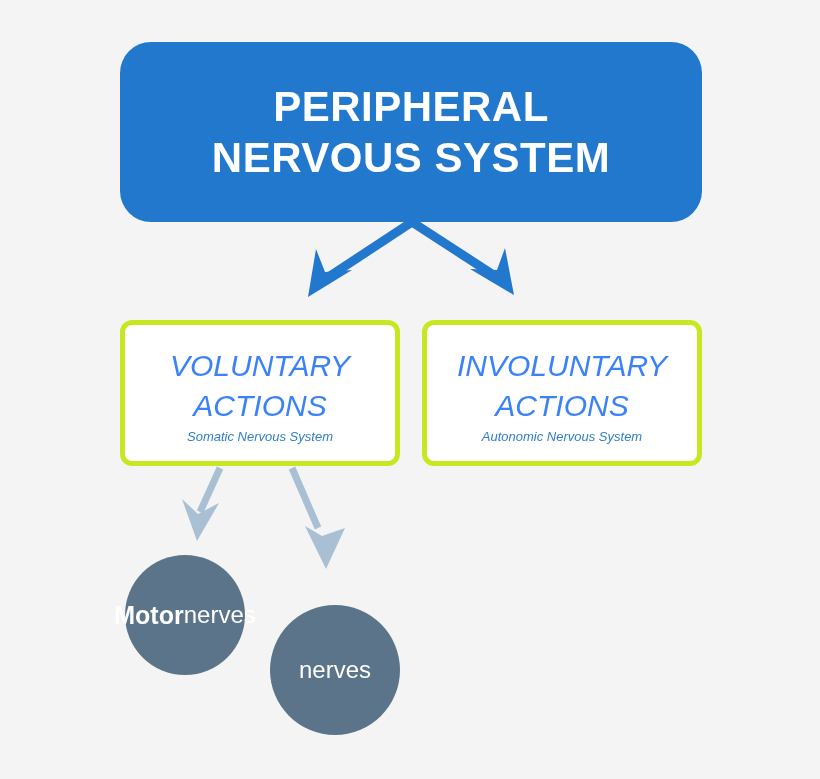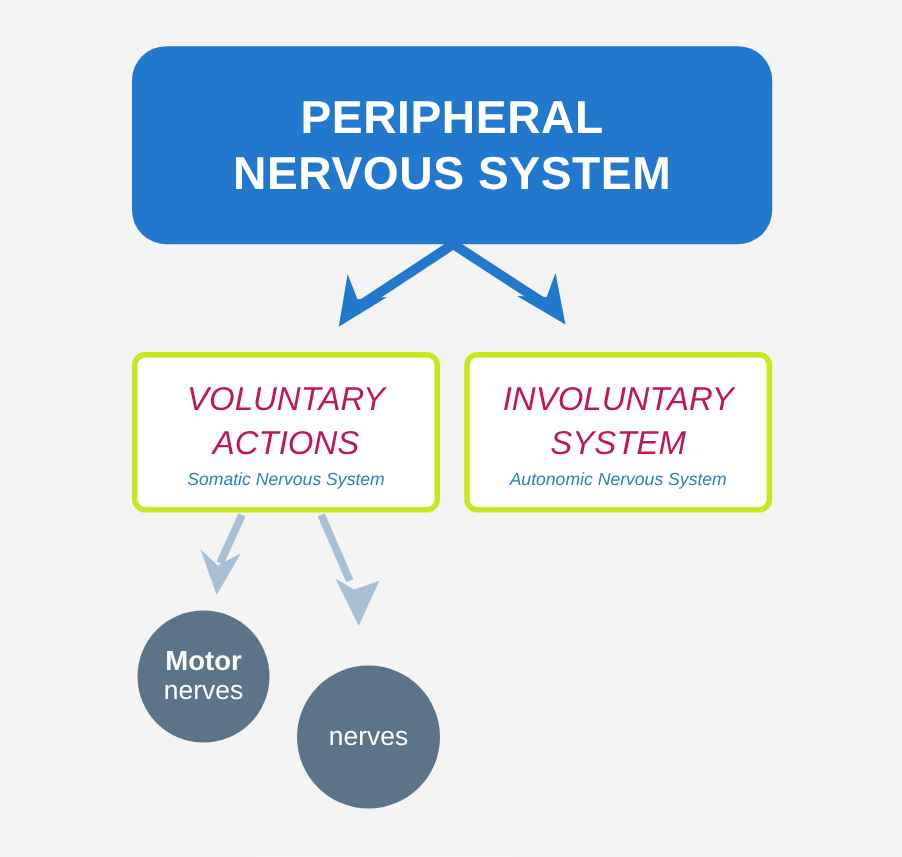--- a/index.html
+++ b/index.html
@@ -53,42 +53,42 @@
     display: flex;
     flex-direction: column;
     align-items: center;
     justify-content: center;
     padding-top: 4px;
   }
   #branch-voluntary { left: 120px; }
   #branch-involuntary { left: 422px; }
 
   .branch-box .headline {
-    color: #be185d;
+    color: #3b82f6;
     font-style: italic;
     font-size: 30px;
     line-height: 1.32;
     text-align: center;
     white-space: pre-line;
   }
   .branch-box .subline {
     color: #2f7fc6;
     font-style: italic;
-    font-size: 16px;
+    font-size: 13px;
     text-align: center;
     margin-top: 4px;
   }
 
   
   .nerve-circle {
     position: absolute;
     border-radius: 50%;
     background: #5b7489;
     display: flex;
-    flex-direction: column;
+    flex-direction: row;
     align-items: center;
     justify-content: center;
     color: #ffffff;
   }
   #circle-motor {
     left: 125px;
     top: 555px;
     width: 120px;
     height: 120px;
   }
@@ -157,21 +157,21 @@
   </div>
 
   <div id="branch-voluntary" class="branch-box">
     <div class="headline">VOLUNTARY
 ACTIONS</div>
     <div class="subline">Somatic Nervous System</div>
   </div>
 
   <div id="branch-involuntary" class="branch-box">
     <div class="headline">INVOLUNTARY
-SYSTEM</div>
+ACTIONS</div>
     <div class="subline">Autonomic Nervous System</div>
   </div>
 
   <div id="circle-motor" class="nerve-circle">
     <div class="line-1">Motor</div>
     <div class="line-2">nerves</div>
   </div>
 
   <div id="circle-sensory" class="nerve-circle">
     <div class="line-2">nerves</div>

